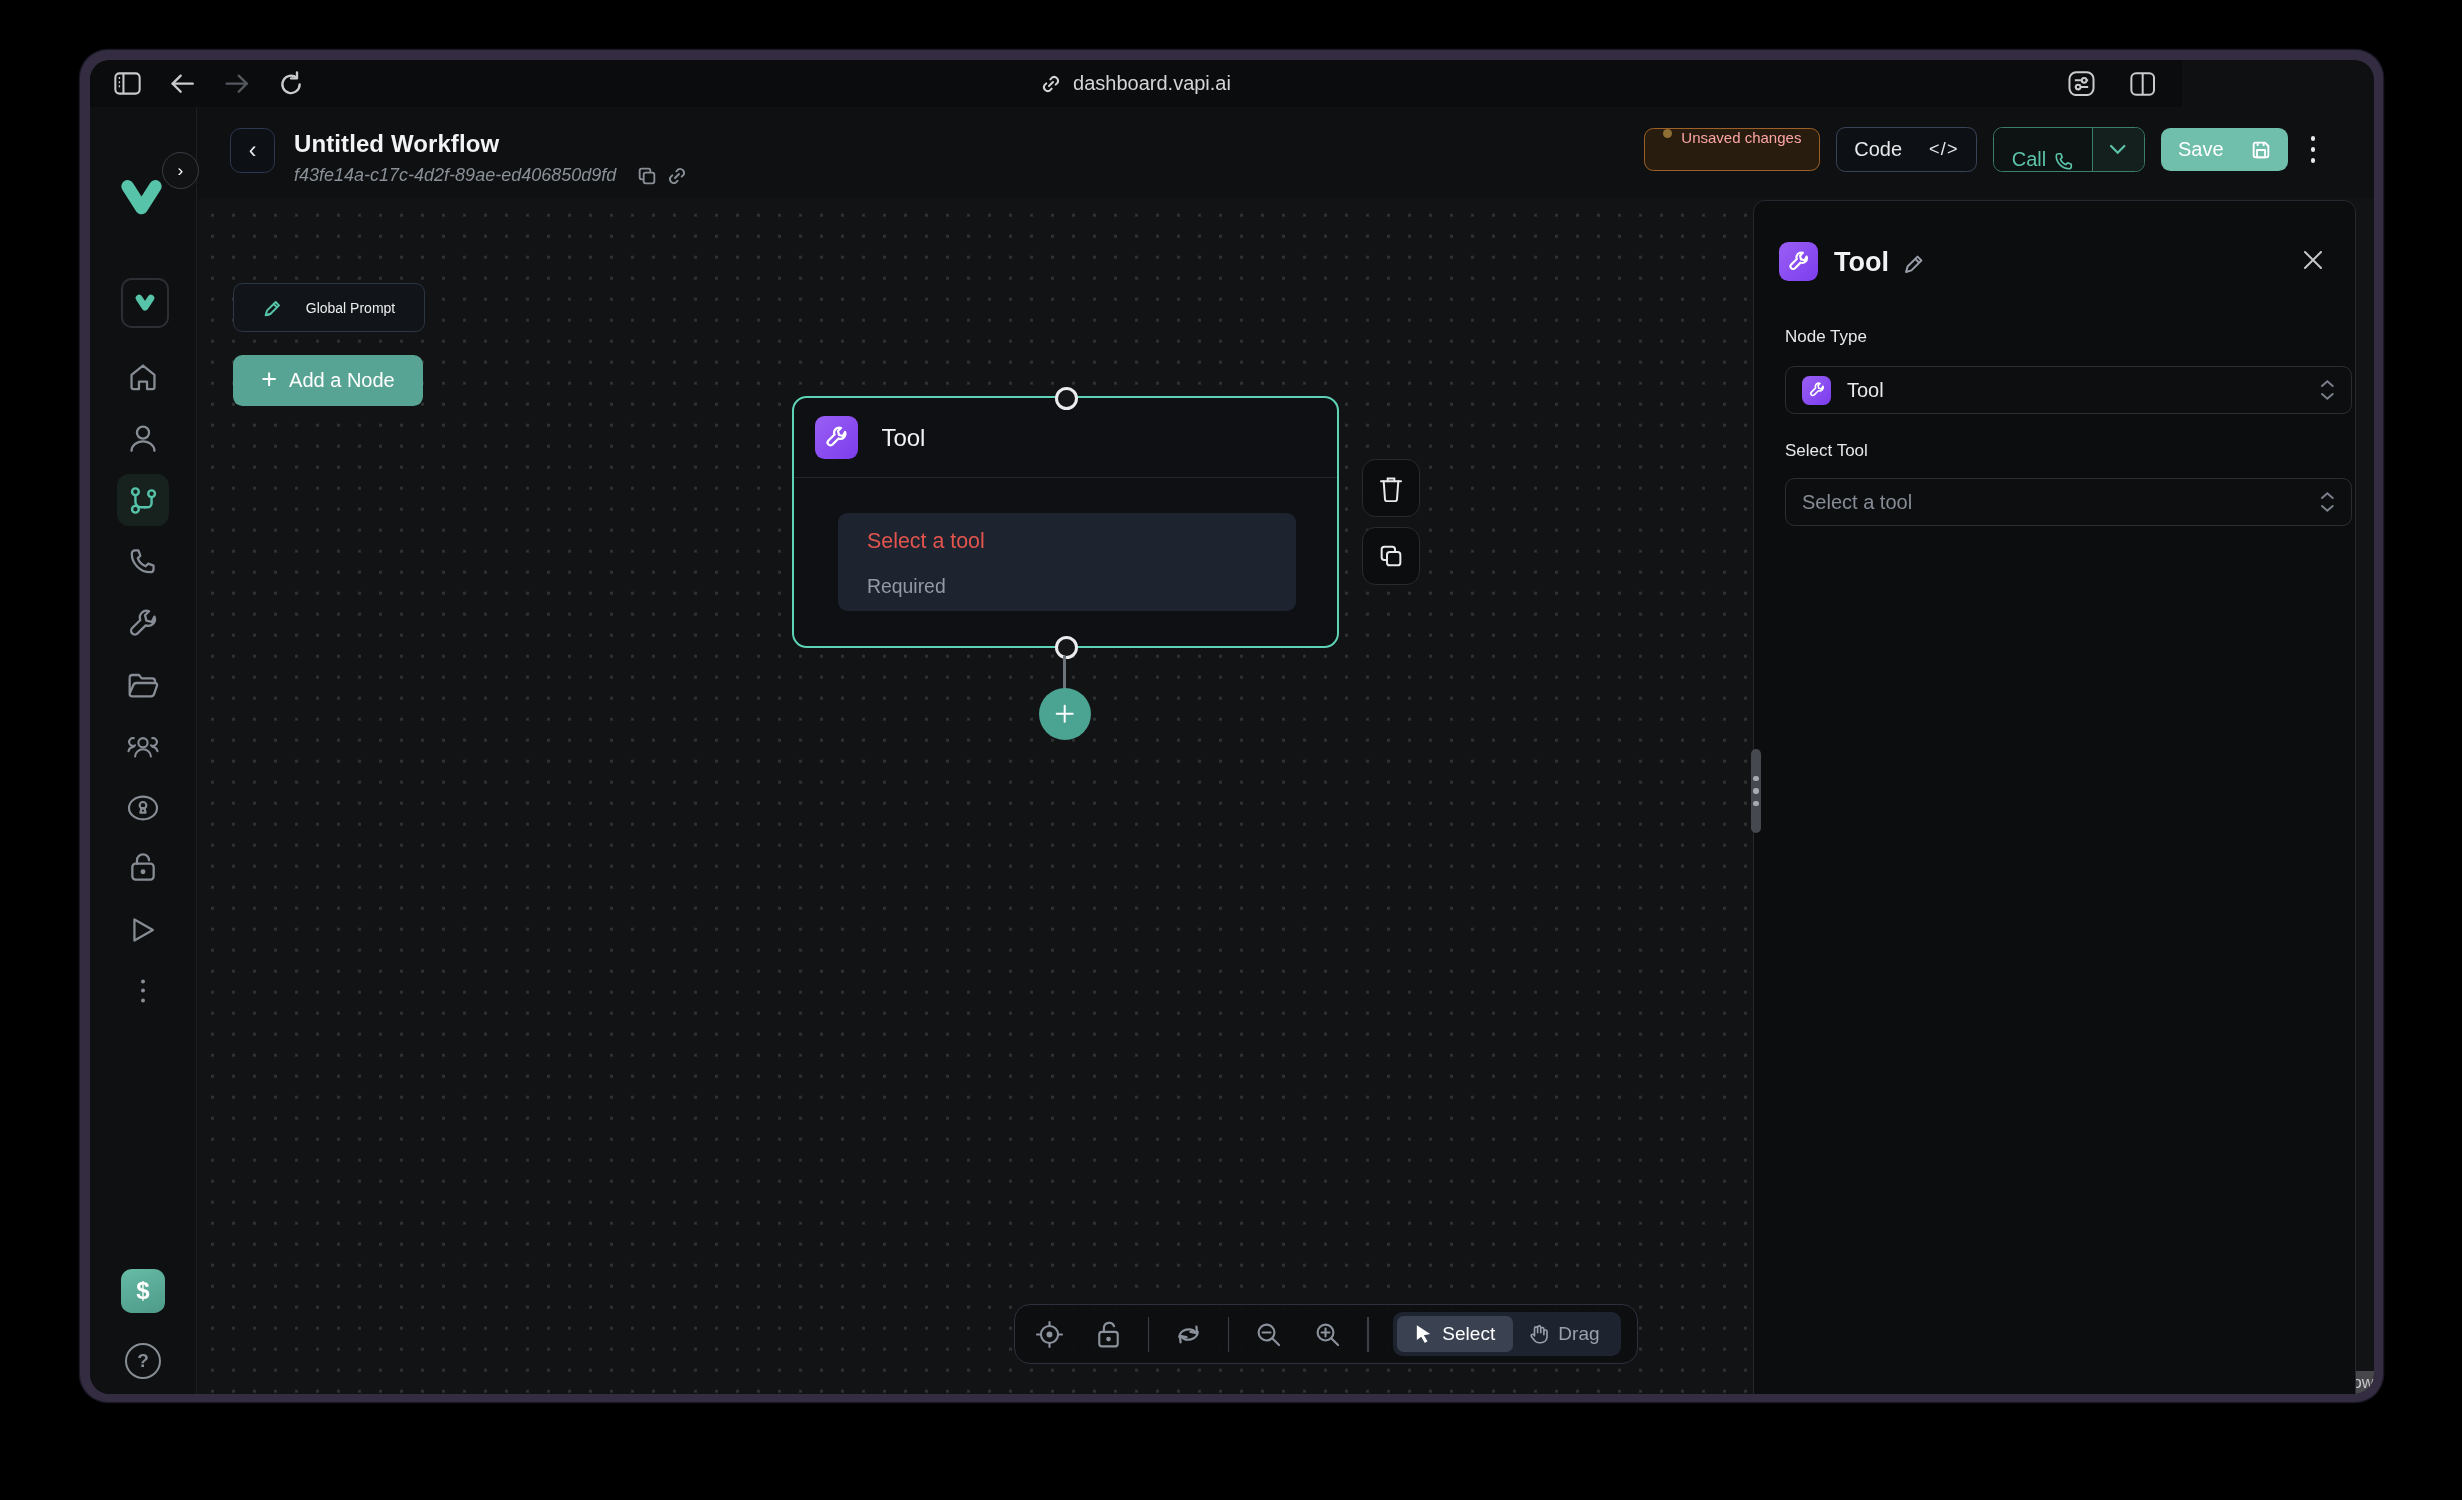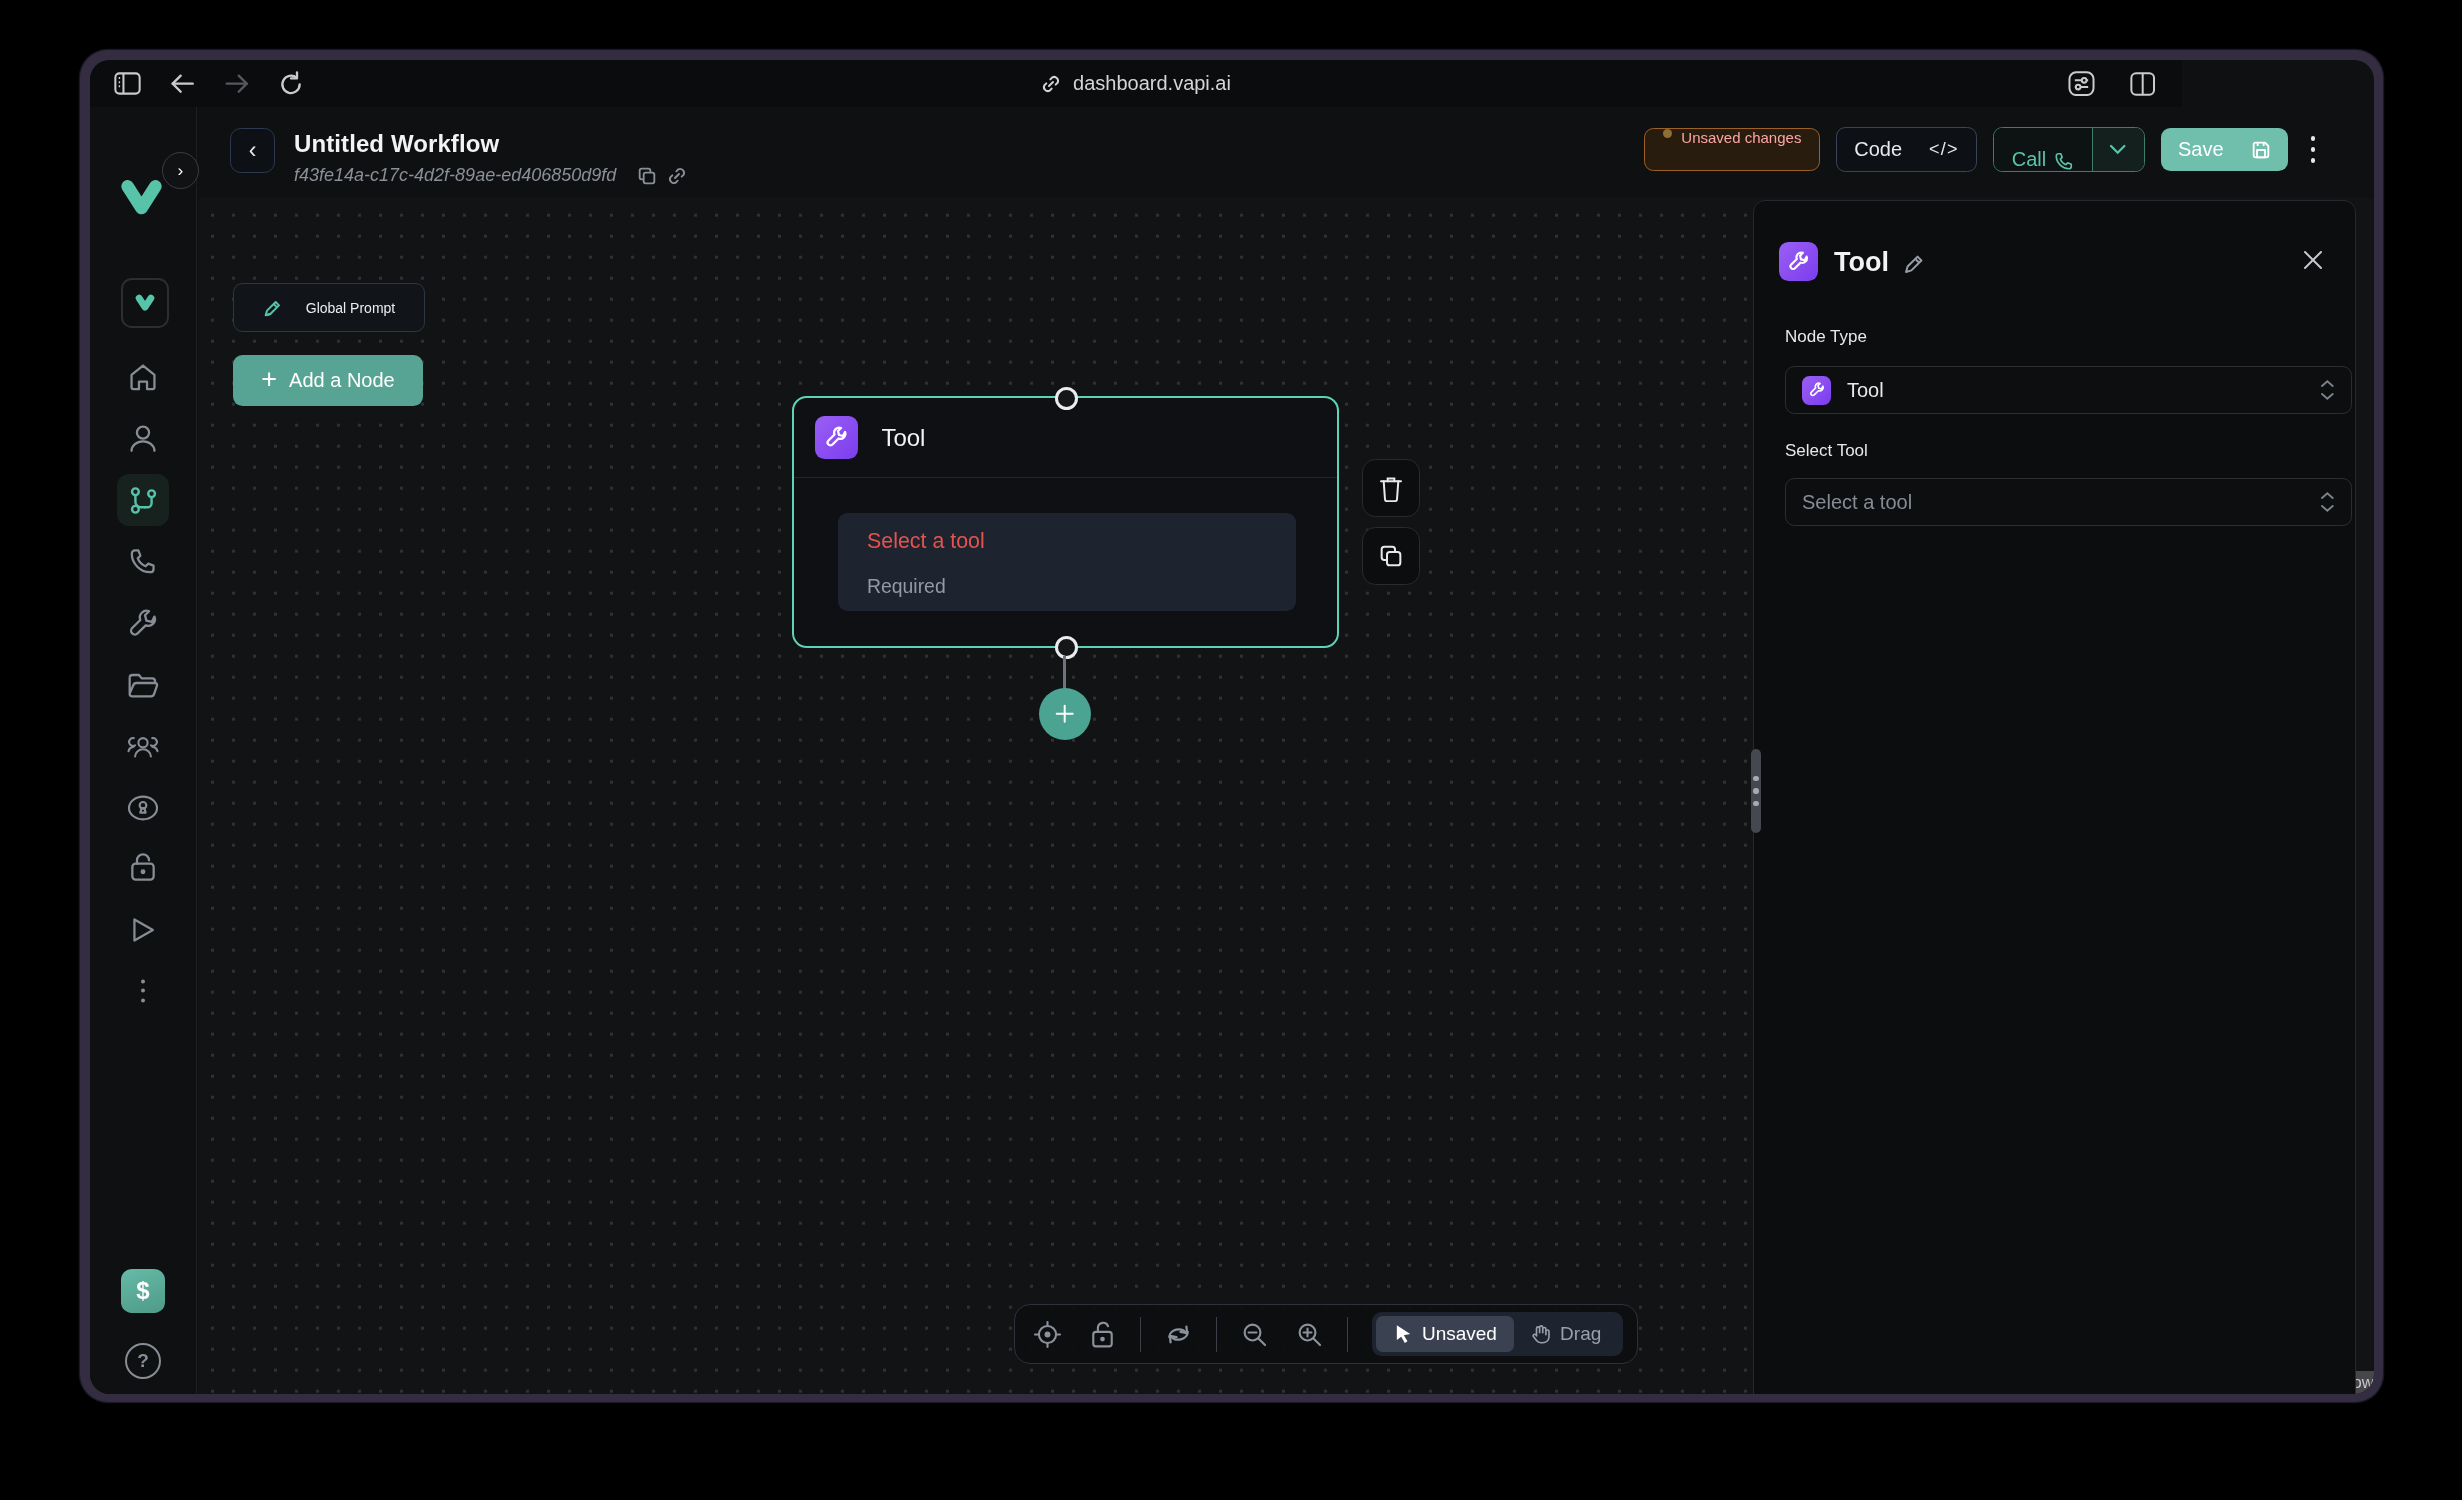--- a/index.html
+++ b/index.html
@@ -400,21 +400,21 @@
           </svg>
         </div>
         <div class="tb-div"></div>
         <div class="toggle">
           <div class="opt active">
             <span style="display:flex;">
               <svg width="19" height="20" viewBox="0 0 28 30" fill="currentColor">
                   <path d="M4 2 L24 15 L14.5 16.8 L20 26 L16 28.5 L10.6 19 L4 24 Z"></path>
                 </svg>
             </span>
-            <span>Unsaved</span>
+            <span>Select</span>
           </div>
           <div class="opt">
             <span style="display:flex;">
               <svg width="19" height="20" viewBox="0 0 30 32" fill="none" stroke="currentColor" stroke-width="2.6" stroke-linecap="round" stroke-linejoin="round">
                 <path d="M9 15 V6 a2.5 2.5 0 0 1 5 0 v7 V4.5 a2.5 2.5 0 0 1 5 0 V13 V7 a2.5 2.5 0 0 1 5 0 v9 v-5 a2.5 2.5 0 0 1 5 0 v9 a10 10 0 0 1 -10 9 h-3 a9 9 0 0 1 -7 -3.5 L4 19 a2.4 2.4 0 0 1 3.6 -3 L9 18 Z" transform="translate(-2,1)"></path>
               </svg>
             </span>
             <span>Drag</span>
           </div>
         </div>

